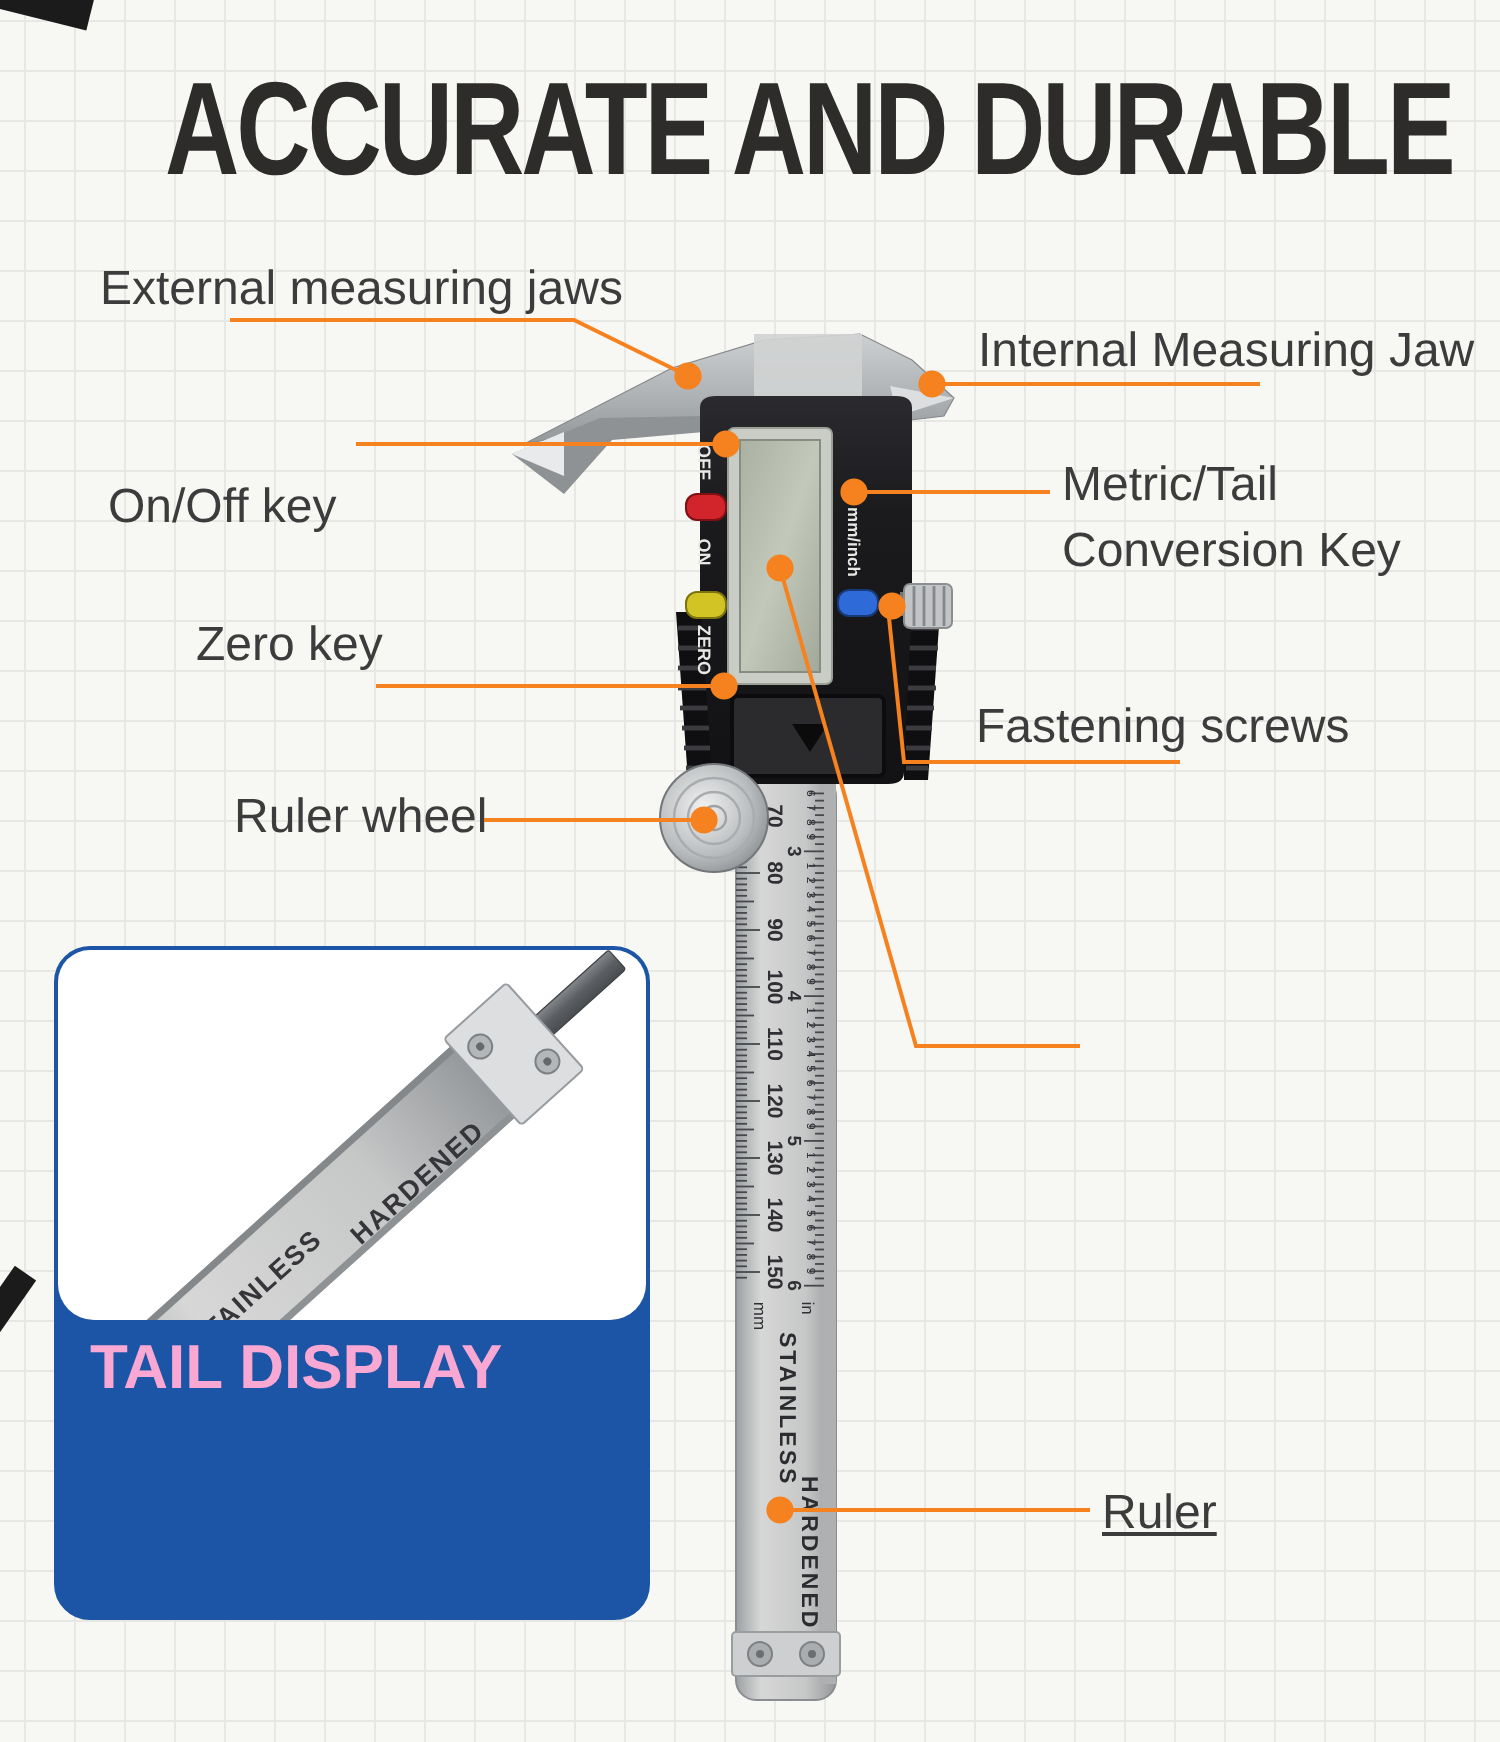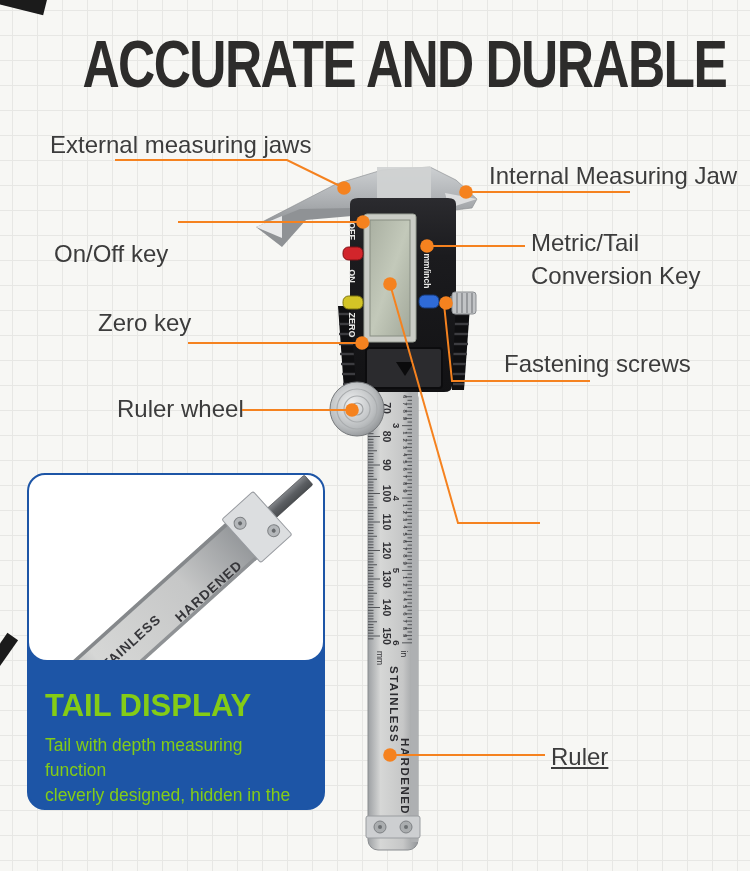--- a/index.html
+++ b/index.html
@@ -29,21 +29,21 @@
     position:absolute;left:27px;top:473px;width:298px;height:337px;
     border:2px solid #1d55a6;border-radius:18px;overflow:hidden;
     background:#1d55a6;box-sizing:border-box;
   }
   .card-photo{
     position:absolute;left:0;top:0;width:294px;height:185px;background:#ffffff;
     border-radius:0 0 18px 18px;overflow:hidden;
   }
   .card-panel{
     position:absolute;left:0;top:185px;right:0;bottom:0;
-    padding:29px 16px 0 16px;color:#84cc16;box-sizing:border-box;
+    padding:7px 16px 0 16px;color:#f9a8d4;box-sizing:border-box;
   }
   .card-heading{font-size:31px;font-weight:bold;line-height:1.1;}
   .card-body{margin-top:10px;font-size:17.5px;line-height:1.43;white-space:pre-line;}
 </style>
 </head>
 <body>
 
 <div class="canvas">
 
   <div class="corner-mark mark-tl"></div>
@@ -374,23 +374,20 @@
           <rect x="248" y="-29" width="42" height="58" rx="2" fill="#dcdee0" stroke="#989ba0"></rect>
           <circle cx="259" cy="-14" r="6" fill="#b4b7ba" stroke="#7e8184"></circle>
           <circle cx="279" cy="14" r="6" fill="#b4b7ba" stroke="#7e8184"></circle>
           <circle cx="259" cy="-14" r="2" fill="#66696c"></circle>
             <circle cx="279" cy="14" r="2" fill="#66696c"></circle>
         </g>
       </svg>
     </div>
     <div class="card-panel">
       <div class="card-heading">TAIL DISPLAY</div>
-      <div class="card-body">Tail with depth measuring function
-cleverly designed, hidden in the
-inner groove</div>
     </div>
   </div>
 
   <svg class="overlay" width="750" height="871" viewBox="0 0 750 871" style="z-index:20">
     <g stroke="#f5821f" stroke-width="2" fill="none">
       <polyline points="115,160 287,160 344,188"></polyline>
       <line x1="178" y1="222" x2="363" y2="222"></line>
       <line x1="630" y1="192" x2="466" y2="192"></line>
       <line x1="525" y1="246" x2="427" y2="246"></line>
       <line x1="188" y1="343" x2="362" y2="343"></line>
@@ -410,17 +407,17 @@
       <circle cx="390" cy="284" r="6.8"></circle>
       <circle cx="390" cy="755" r="6.8"></circle>
     </g>
   </svg>
 
   <div class="lbl" style="left:50px;top:128px;">External measuring jaws</div>
   <div class="lbl" style="left:54px;top:205px;margin-top:32px;">On/Off key</div>
   <div class="lbl" style="left:489px;top:159px;">Internal Measuring Jaw</div>
   <div class="lbl" style="left:531px;top:226px;width:175px;">Metric/Tail Conversion Key</div>
   <div class="lbl" style="left:98px;top:306px;">Zero key</div>
-  <div class="lbl" style="left:488px;top:347px;margin-left:16px;">Fastening screws</div>
+  <div class="lbl" style="left:488px;top:347px;">Fastening screws</div>
   <div class="lbl" style="left:117px;top:392px;">Ruler wheel</div>
   <div class="lbl" style="left:551px;top:740px;text-decoration:underline;">Ruler</div>
 
 </div>
 
 </body></html>

